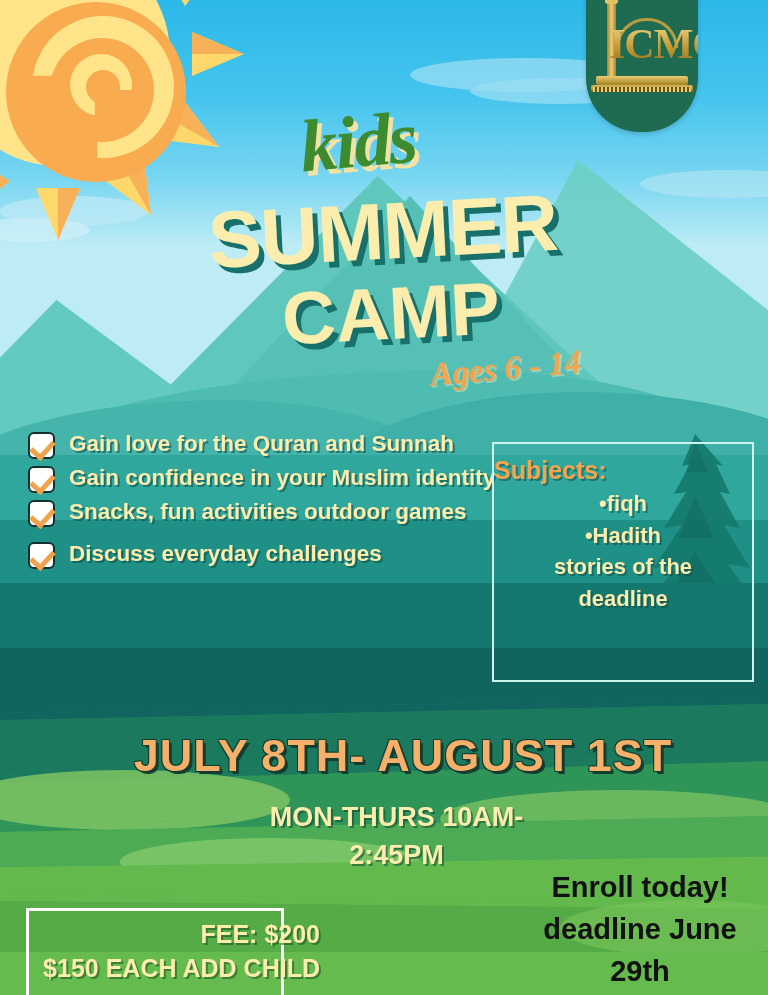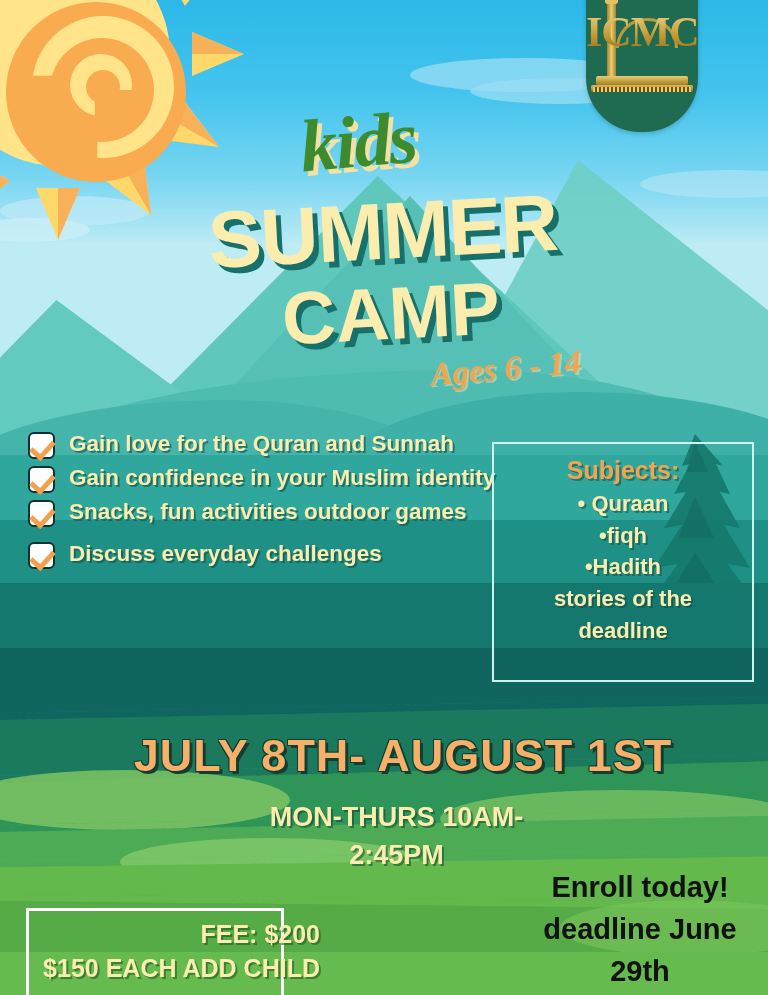--- a/index.html
+++ b/index.html
@@ -98,25 +98,25 @@
   
   .logo{position:absolute;left:586px;top:-16px;width:112px;height:148px;
         background:#1f6b52;border-radius:6px 6px 54px 54px;
         box-shadow:0 2px 5px rgba(0,0,0,.18);}
   .logo .arch{position:absolute;left:30px;top:34px;width:62px;height:30px;
         border:3px solid #c9a23c;border-bottom:none;border-radius:31px 31px 0 0;opacity:.9;}
   .logo .minaret{position:absolute;left:21px;top:16px;width:9px;height:78px;
         background:linear-gradient(90deg,#a8822d,#e9cd72,#a8822d);}
   .logo .min-top{position:absolute;left:19px;top:8px;width:13px;height:12px;
         background:#e3c263;border-radius:50% 50% 20% 20%;}
-  .logo .icmc{position:absolute;left:0;top:24px;width:112px;text-align:center;
+  .logo .icmc{position:absolute;left:0;top:36px;width:112px;text-align:center;
         font-family:"Liberation Serif",serif;font-weight:bold;font-size:42px;
         letter-spacing:-1px;
         background:linear-gradient(180deg,#f3dd95 0%,#c79c35 55%,#8a6a1d 100%);
-        -webkit-background-clip:text;background-clip:text;color:transparent;}
+        -webkit-background-clip:text;background-clip:text;color:transparent;padding-left:23px;}
   .logo .base{position:absolute;left:10px;top:92px;width:92px;height:9px;
         background:linear-gradient(180deg,#e8cc72,#a5801f);border-radius:2px;}
   .logo .base2{position:absolute;left:5px;top:101px;width:102px;height:7px;
         background:linear-gradient(180deg,#d9bb5c,#8d6c1a);border-radius:2px;}
   .logo .ribbon{position:absolute;left:7px;top:103px;width:98px;height:5px;
         background:repeating-linear-gradient(90deg,#e8cc72 0 2px,#6b5212 2px 4px);
         font-size:0;}
 
   
   .kids{position:absolute;left:300px;top:100px;width:220px;
@@ -147,21 +147,21 @@
   .ckbox:after{content:"";position:absolute;left:5px;top:2px;width:10px;height:18px;
         border:solid #f0a24d;border-width:0 5px 5px 0;transform:rotate(42deg);}
   .ck-text{flex:1;margin-left:14px;
         font-family:"Liberation Sans",sans-serif;font-weight:bold;font-size:22.5px;
         color:#fbedae;line-height:1.42;
         text-shadow:2px 2px 0 rgba(15,70,66,.55);}
 
   
   .subjects{position:absolute;left:492px;top:442px;width:262px;height:240px;
         border:2px solid #cdf3ef;}
-  .subjects .sj-title{position:absolute;left:0;top:12px;width:100%;text-align:center;
+  .subjects .sj-title{position:absolute;left:0;top:12px;width:100%;text-align:left;
         font-family:"Liberation Sans",sans-serif;font-weight:bold;font-size:25px;
         color:#f4a44e;text-shadow:2px 2px 0 rgba(15,70,66,.5);}
   .subjects ul{list-style:none;margin:0;padding:44px 0 0 0;text-align:center;}
   .subjects li{font-family:"Liberation Sans",sans-serif;font-weight:bold;font-size:22px;
         color:#fbedae;line-height:1.44;text-shadow:2px 2px 0 rgba(15,70,66,.5);}
 
   
   .dates{position:absolute;left:0;top:730px;width:768px;text-align:center;}
   .date-main{font-family:"Liberation Sans",sans-serif;font-weight:bold;font-size:45px;
         color:#f6b06a;letter-spacing:1px;
@@ -315,21 +315,20 @@
     </div>
     <div class="ck-row" style="margin-top:10px;">
       <span class="ckbox"></span>
       <span class="ck-text">Discuss everyday challenges</span>
     </div>
   </div>
 
   <div class="subjects">
     <div class="sj-title">Subjects:</div>
     <ul>
-      <li>• Quraan</li>
       <li>•fiqh</li>
       <li>•Hadith</li>
       <li>stories of the</li>
       <li>deadline</li>
     </ul>
   </div>
 
   <div class="dates">
     <div class="date-main">JULY 8TH- AUGUST 1ST</div>
     <div class="date-sub">

